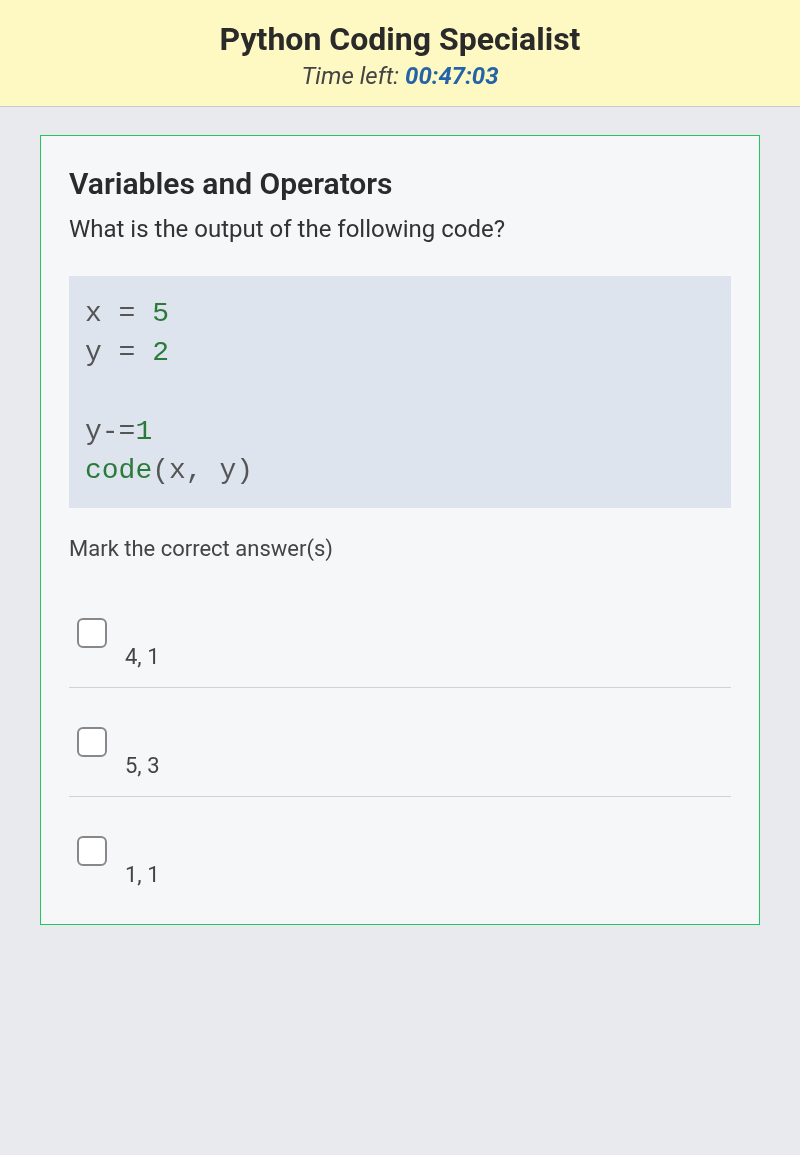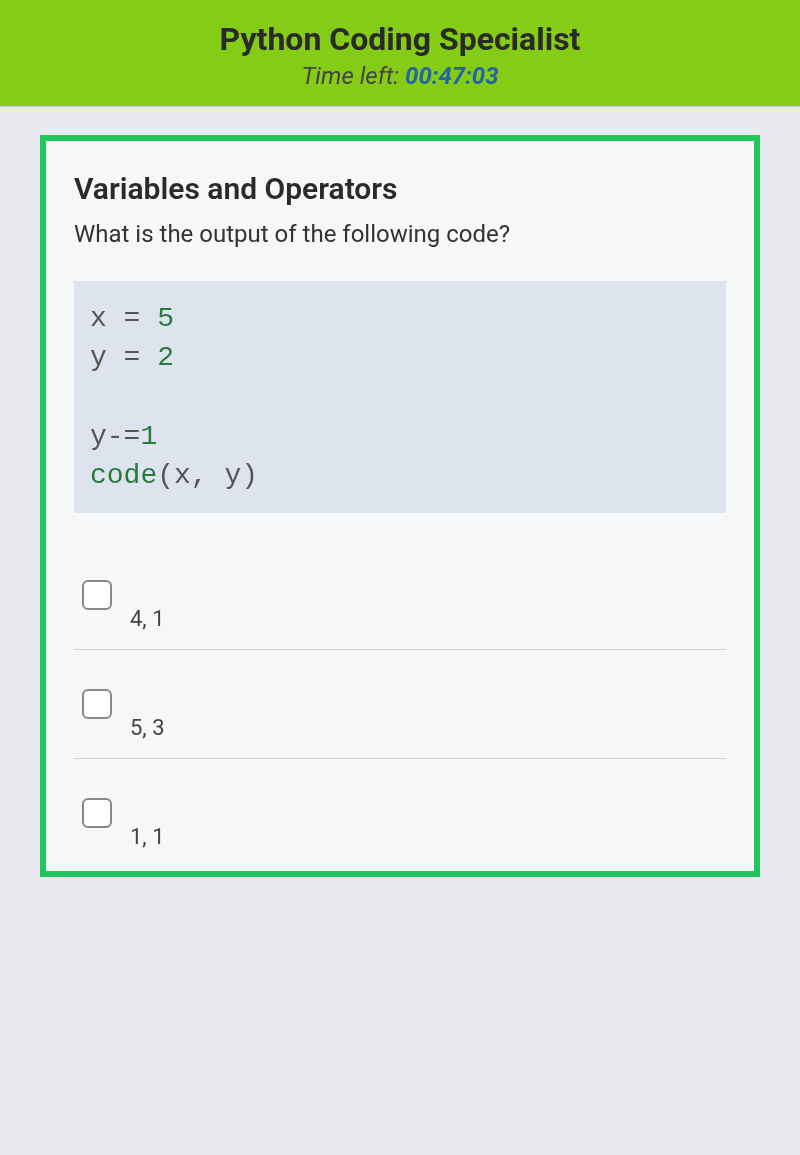--- a/index.html
+++ b/index.html
@@ -9,21 +9,21 @@
     }
     body {
       font-family: -apple-system, BlinkMacSystemFont, 'Segoe UI', Roboto, sans-serif;
       background: #e8eaed;
       width: 800px;
       min-height: 1155px;
     }
     .header {
       text-align: center;
       padding: 20px 0 16px 0;
-      background: #84cc16;
+      background: #fef9c3;
     }
     .exam-title {
       font-size: 32px;
       font-weight: 700;
       color: #2a2a2a;
       margin-bottom: 4px;
     }
     .timer-row {
       font-size: 24px;
       font-style: italic;
@@ -36,23 +36,23 @@
     .timer-value {
       color: #2563a8;
       font-weight: 700;
     }
     .divider {
       border-top: 1px solid #c8cacd;
       margin-bottom: 28px;
     }
     .question-card {
       background: #f5f7f9;
-      border: 6px solid #22c55e;
+      border: 1px solid #22c55e;
       margin: 0 40px 0 40px;
-      padding: 30px 28px 4px 28px;
+      padding: 30px 28px 19px 28px;
     }
     .section-title {
       font-size: 30px;
       font-weight: 600;
       color: #2a2a2a;
       margin-bottom: 14px;
     }
     .question-text {
       font-size: 24px;
       color: #333;
@@ -135,20 +135,21 @@
 <div class="divider"></div>
 
 <div class="question-card">
   <div class="section-title">Variables and Operators</div>
   <div class="question-text">What is the output of the following code?</div>
   <div class="code-block">x = <span class="num">5</span>
 y = <span class="num">2</span>
 
 y-=<span class="num">1</span>
 <span class="kw-green">code</span>(x, y)</div>
+  <div class="instruction">Mark the correct answer(s)</div>
 
   <div class="answer-option">
     <div class="checkbox">
       
     </div>
     <span class="option-text">4, 1</span>
   </div>
 
   <div class="answer-option">
     <div class="checkbox">

